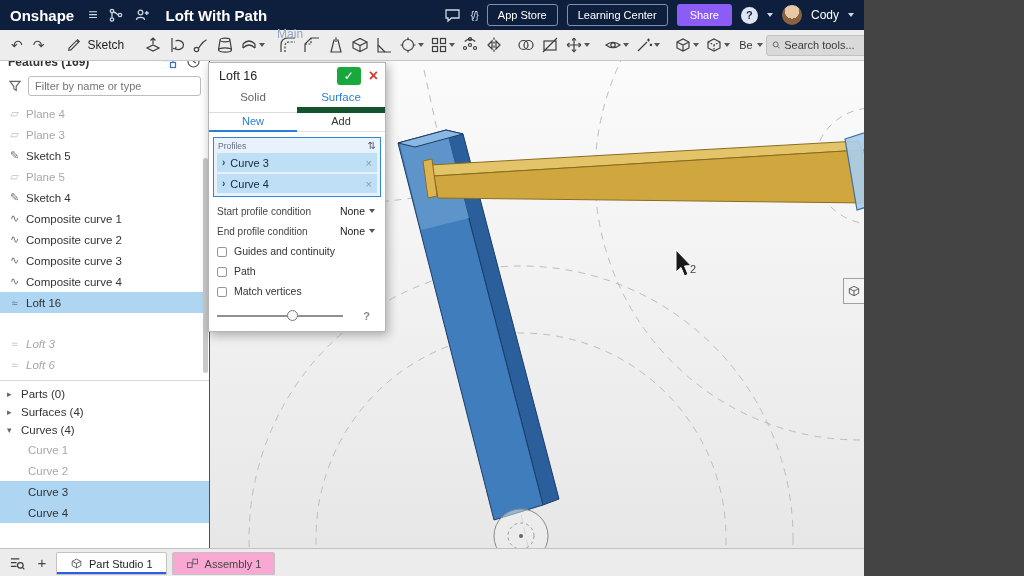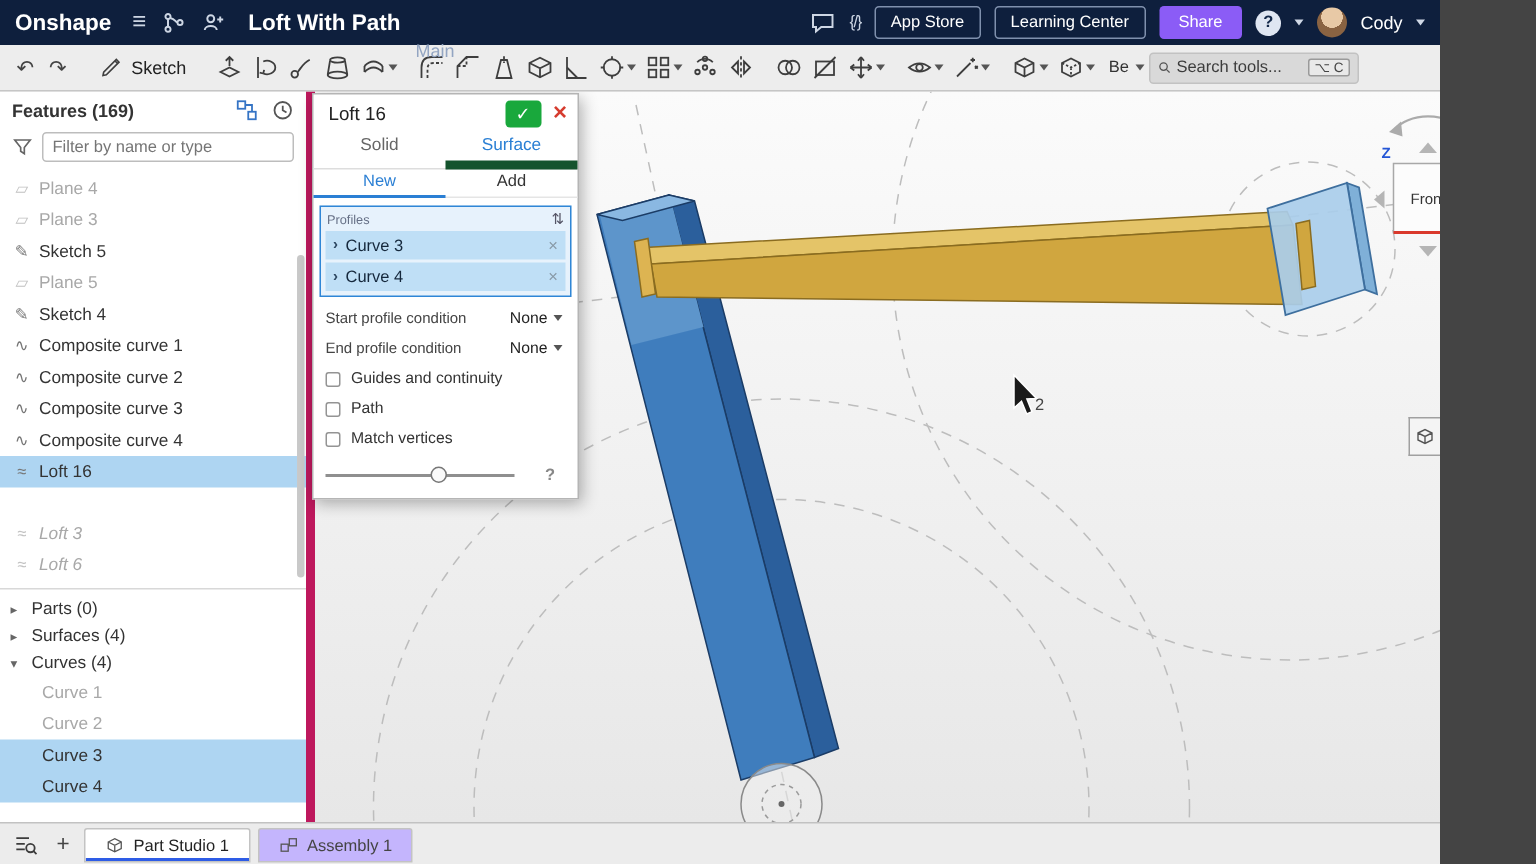--- a/index.html
+++ b/index.html
@@ -1,17 +1,17 @@
 <!DOCTYPE html>
 <html><head>
 <meta charset="utf-8">
 <style>
   * { margin:0; padding:0; box-sizing:border-box; }
   body { font-family:"Liberation Sans",sans-serif; background:#444; }
-  #stage { position:relative; width:960px; height:576px; background:#f2f2f2; overflow:hidden; }
+  #stage { position:relative; width:864px; height:576px; background:#f2f2f2; overflow:hidden; }
 
   
   .topbar { position:absolute; top:0; left:0; right:0; height:30px; background:#0e1f3d;
             display:flex; align-items:center; padding:0 10px; gap:10px; color:#fff; z-index:60; }
   .logo { font-weight:bold; font-size:15px; color:#fff; }
   .hamburger { font-size:16px; color:#cdd6e4; margin-left:4px; }
   .tb-ic svg { stroke:#cdd6e4; fill:none; stroke-width:1.3; display:block; }
   .doc-title { font-size:15px; font-weight:bold; margin-left:6px; }
   .doc-ws { font-size:12px; color:#93a5c2;margin-top:38px; }
   .tb-right { margin-left:auto; display:flex; align-items:center; gap:9px; }
@@ -46,22 +46,22 @@
 
   
   .viewport { position:absolute; top:61px; left:210px; right:0; bottom:28px;
               background:linear-gradient(#fbfbfb,#e7e7e7); }
   .scene { position:absolute; top:61px; left:210px; }
   .right-tab { position:absolute; right:0; top:278px; width:21px; height:26px; background:#f4f4f4;
                border:1px solid #a0a0a0; border-right:none; display:flex; align-items:center;
                justify-content:center; z-index:20; }
 
   
-  .features { position:absolute; top:58px; left:0; width:210px; bottom:28px; background:#fff;
-              border-right:6px solid #be185d; overflow:hidden; z-index:30; }
+  .features { position:absolute; top:46px; left:0; width:210px; bottom:28px; background:#fff;
+              border-right:1px solid #be185d; overflow:hidden; z-index:30; }
   .f-head { display:flex; align-items:center; padding:8px 8px 4px; }
   .f-title { font-size:12px; font-weight:bold; color:#333; }
   .f-head-icons { margin-left:auto; display:flex; gap:9px; align-items:center; }
   .f-filter { display:flex; align-items:center; gap:6px; padding:3px 8px 7px; }
   .f-filter input { flex:1; height:20px; border:1px solid #bdbdbd; border-radius:3px; font-size:11px;
                     padding:0 6px; color:#555; outline:none; font-family:inherit; }
   .frow { height:21px; display:flex; align-items:center; gap:5px; padding:0 8px; font-size:11.5px; color:#333; }
   .frow .fic { width:13px; text-align:center; color:#767676; font-size:11px; flex:none; }
   .frow.ghost { color:#a8a8a8; } .frow.ghost .fic { color:#c2c2c2; }
   .frow.suppressed { color:#a8a8a8; font-style:italic; } .frow.suppressed .fic { color:#c2c2c2; }
@@ -107,21 +107,21 @@
           background:#fafafa; border:1px solid #777; }
   .d-help { position:absolute; right:7px; bottom:7px; color:#888; font-size:11px; font-weight:bold; }
 
   
   .bottombar { position:absolute; left:0; right:0; bottom:0; height:28px; background:#ececec;
                border-top:1px solid #c2c2c2; display:flex; align-items:center; padding-left:6px; gap:5px; z-index:60; }
   .bb-ic { width:22px; height:22px; display:flex; align-items:center; justify-content:center; }
   .bb-ic svg { stroke:#3c3c3c; fill:none; stroke-width:1.3; display:block; }
   .bb-plus { font-size:15px; color:#444; width:18px; text-align:center; }
   .btab { height:23px; display:flex; align-items:center; gap:6px; padding:0 13px; font-size:11px;
-          border:1px solid #c3c3c3; background:#c4b5fd; color:#444; border-radius:2px 2px 0 0; margin-top:2px; }
+          border:1px solid #c3c3c3; background:#f9a8d4; color:#444; border-radius:2px 2px 0 0; margin-top:2px; }
   .btab.active { background:#fff; color:#222; box-shadow:inset 0 -2px 0 #2e5ce6; }
   .btab svg { stroke:#555; fill:none; stroke-width:1.2; display:block; }
 </style>
 </head>
 <body>
 
 <div id="stage">
 
   <div class="topbar">
     <span class="logo">Onshape</span>

